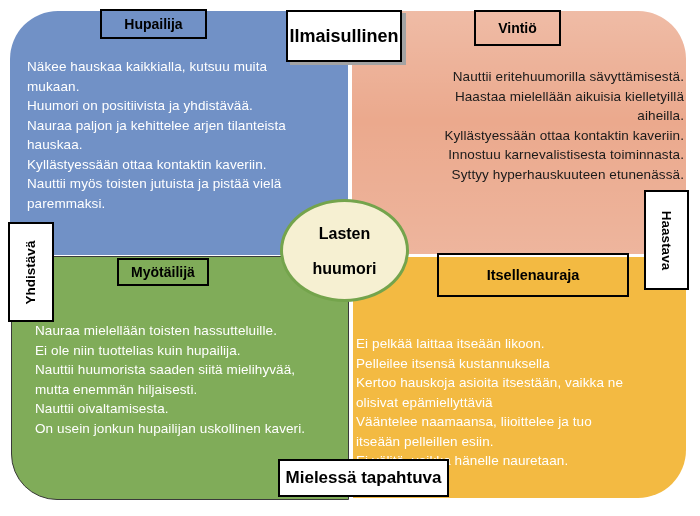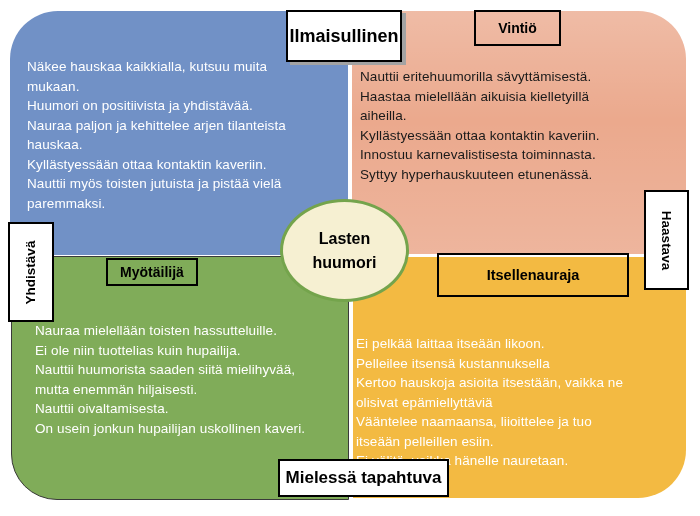--- a/index.html
+++ b/index.html
@@ -14,21 +14,21 @@
     background:linear-gradient(180deg,rgba(255,255,255,.22),rgba(255,255,255,0) 45%,rgba(255,255,255,.14) 100%);}
   .q-bl{left:11px;top:256px;width:338px;height:244px;border-radius:0 0 0 46px;border:1px solid #3a3a3a;box-sizing:border-box;}
   .q-br{left:353px;top:257px;width:333px;height:241px;border-radius:0 0 48px 0;}
   .qlabel{
     position:absolute;z-index:3;border:2px solid #000;box-sizing:border-box;
     display:flex;align-items:center;justify-content:center;
     font-weight:bold;font-size:14px;color:#000;
   }
   .lbl-tl{left:100px;top:9px;width:107px;height:30px;}
   .lbl-tr{left:474px;top:10px;width:87px;height:36px;}
-  .lbl-bl{left:106px;top:258px;width:92px;height:28px;}
+  .lbl-bl{left:117px;top:258px;width:92px;height:28px;}
   .lbl-br{left:437px;top:253px;width:192px;height:44px;font-size:14.5px;}
   .axisbox{
     position:absolute;z-index:4;background:#fff;border:2px solid #000;box-sizing:border-box;
     display:flex;align-items:center;justify-content:center;font-weight:bold;color:#000;
   }
   .axis-top{left:286px;top:10px;width:116px;height:52px;font-size:18px;box-shadow:4px 3px 0 #a3a3a3;}
   .axis-bottom{left:278px;top:459px;width:171px;height:38px;font-size:17px;}
   .axis-left{left:8px;top:222px;width:46px;height:100px;font-size:13.5px;}
   .axis-left span{transform:rotate(-90deg);white-space:nowrap;}
   .axis-right{left:644px;top:190px;width:45px;height:100px;font-size:13.5px;}
@@ -38,61 +38,62 @@
     white-space:pre-line;letter-spacing:0.1px;
   }
   .txt-tl{left:27px;top:57px;width:312px;}
   .txt-tr{left:360px;top:67px;width:324px;}
   .txt-bl{left:35px;top:321px;width:318px;}
   .txt-br{left:356px;top:310px;width:314px;margin-top:24px;}
   .circle{
     position:absolute;z-index:5;left:280px;top:199px;width:129px;height:103px;
     border-radius:50%;border:3px solid #74a44c;box-sizing:border-box;
     display:flex;align-items:center;justify-content:center;text-align:center;
-    font-weight:bold;font-size:16px;line-height:24px;color:#000;white-space:pre-line;
+    font-weight:bold;font-size:16px;line-height:35px;color:#000;white-space:pre-line;
   }
 </style>
 </head>
 <body>
 
 <div id="canvas">
 
   <div class="quad q-tl" style="background-color: rgb(113, 145, 198);"></div>
   <div class="quad q-tr" style="background-color: rgb(235, 169, 141);"></div>
   <div class="quad q-bl" style="background-color: rgb(128, 172, 89);"></div>
   <div class="quad q-br" style="background-color: rgb(243, 186, 66);"></div>
 
   <div class="qtext txt-tl" style="color: rgb(255, 255, 255);">Näkee hauskaa kaikkialla, kutsuu muita
 mukaan.
 Huumori on positiivista ja yhdistävää.
 Nauraa paljon ja kehittelee arjen tilanteista
 hauskaa.
 Kyllästyessään ottaa kontaktin kaveriin.
 Nauttii myös toisten jutuista ja pistää vielä
 paremmaksi.</div>
-  <div class="qtext txt-tr" style="color: rgb(26, 26, 26);">Nauttii eritehuumorilla sävyttämisestä.
+  <div class="qtext txt-tr" style="color: rgb(26, 26, 26); text-align: right;">Nauttii eritehuumorilla sävyttämisestä.
 Haastaa mielellään aikuisia kielletyillä
 aiheilla.
 Kyllästyessään ottaa kontaktin kaveriin.
 Innostuu karnevalistisesta toiminnasta.
 Syttyy hyperhauskuuteen etunenässä.</div>
   <div class="qtext txt-bl" style="color: rgb(255, 255, 255);">Nauraa mielellään toisten hassutteluille.
 Ei ole niin tuottelias kuin hupailija.
 Nauttii huumorista saaden siitä mielihyvää,
 mutta enemmän hiljaisesti.
 Nauttii oivaltamisesta.
 On usein jonkun hupailijan uskollinen kaveri.</div>
   <div class="qtext txt-br" style="color: rgb(255, 255, 255);">Ei pelkää laittaa itseään likoon.
 Pelleilee itsensä kustannuksella
 Kertoo hauskoja asioita itsestään, vaikka ne
 olisivat epämiellyttäviä
 Vääntelee naamaansa, liioittelee ja tuo
 itseään pelleillen esiin.
 Ei välitä, vaikka hänelle nauretaan.</div>
 
+  <div class="qlabel lbl-tl">Hupailija</div>
   <div class="qlabel lbl-tr">Vintiö</div>
   <div class="qlabel lbl-bl">Myötäilijä</div>
   <div class="qlabel lbl-br">Itsellenauraja</div>
 
   <div class="axisbox axis-top">Ilmaisullinen</div>
   <div class="axisbox axis-bottom">Mielessä tapahtuva</div>
   <div class="axisbox axis-left">
     <span>Yhdistävä</span>
   </div>
   <div class="axisbox axis-right">

